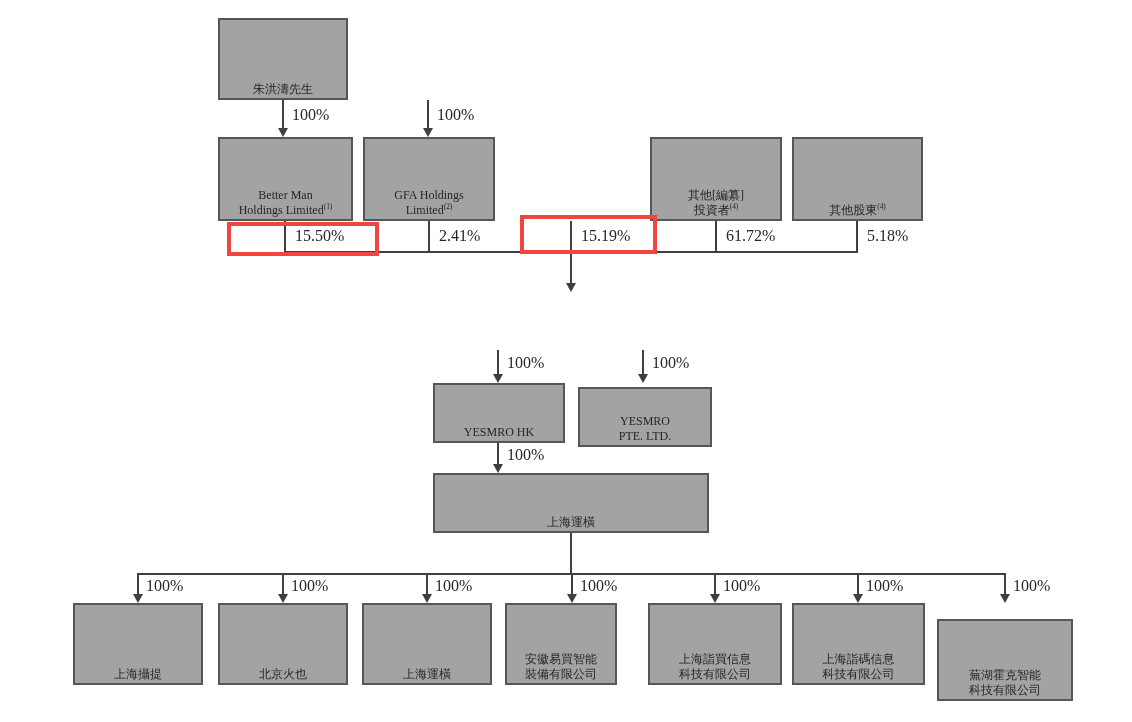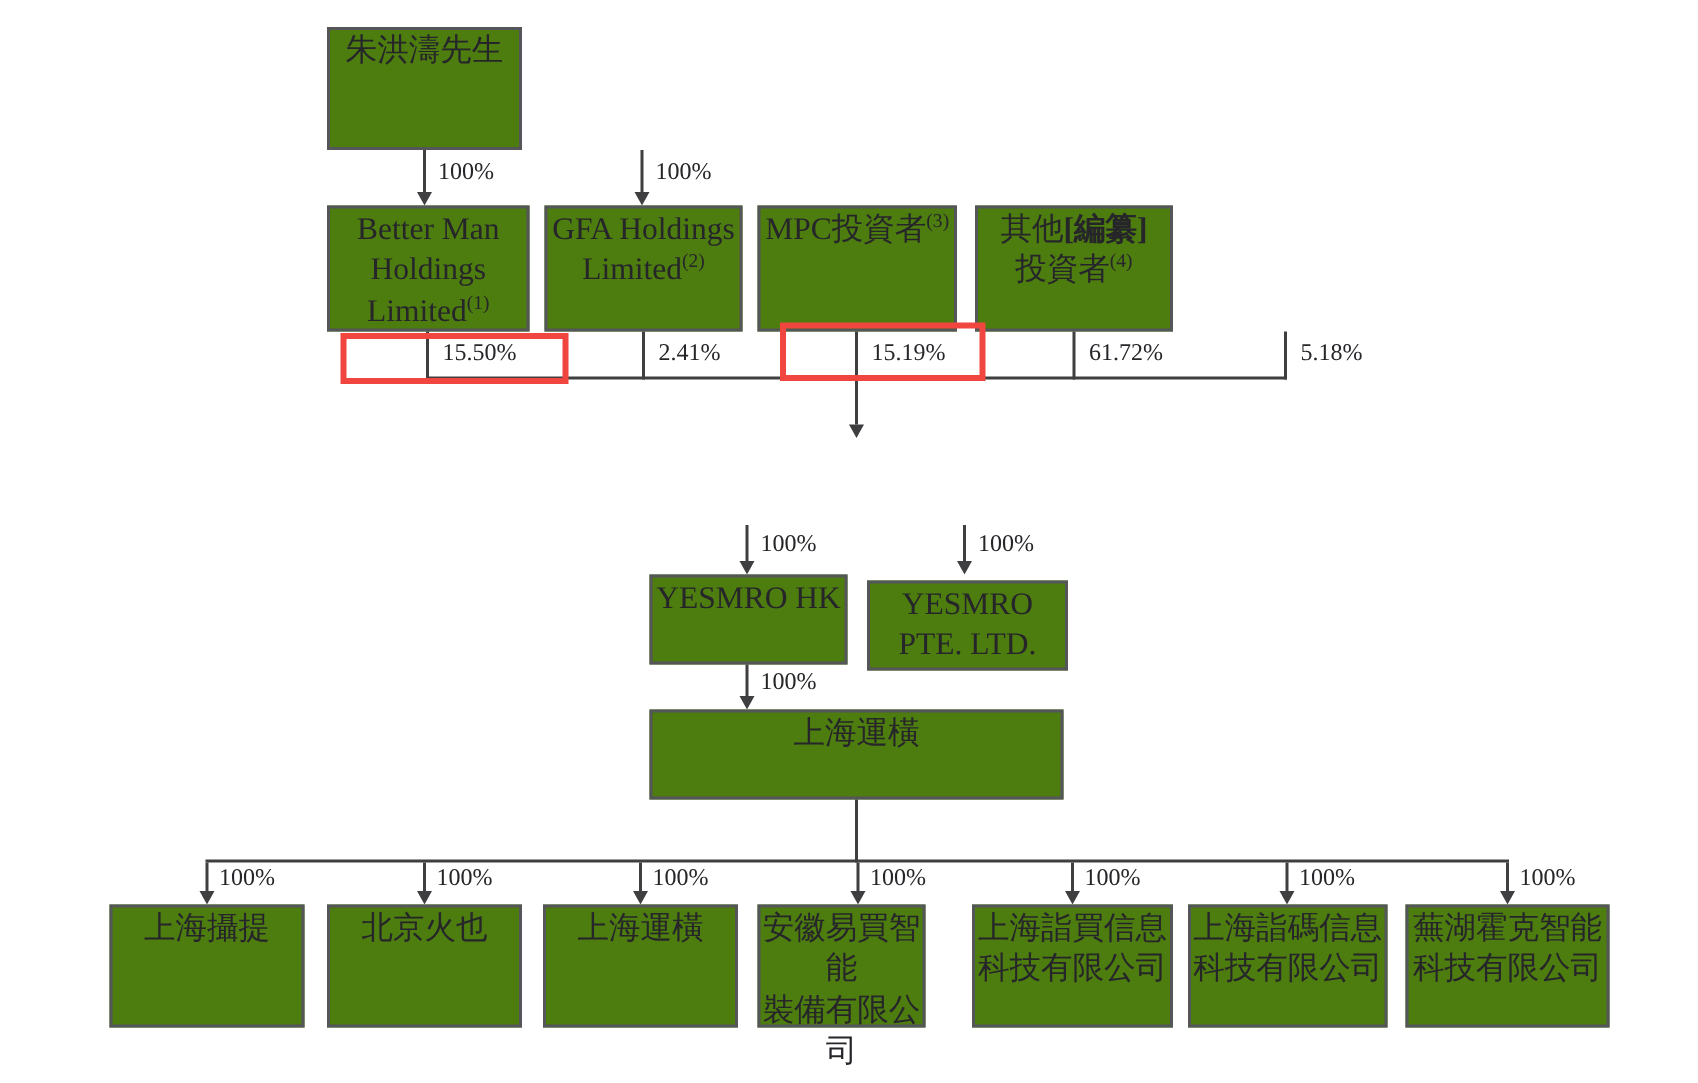--- a/index.html
+++ b/index.html
@@ -1,32 +1,32 @@
 <!DOCTYPE html>
 <html><head>
 <meta charset="utf-8">
 <style>
   html,body{margin:0;padding:0;background:#ffffff;}
   #stage{
     position:relative;width:1132px;height:722px;background:#ffffff;overflow:hidden;
     font-family:"Liberation Serif","DejaVu Serif",serif;color:#26262a;
   }
   .node{
-    position:absolute;box-sizing:border-box;background:#4d7c0f;
+    position:absolute;box-sizing:border-box;background:#a3a3a3;
     border:2px solid #55565a;
-    display:flex;align-items:flex-start;justify-content:center;
-    text-align:center;font-size:21px;line-height:1.3;
+    display:flex;align-items:flex-end;justify-content:center;
+    text-align:center;font-size:12px;line-height:1.3;
   }
   .vline{position:absolute;width:2px;background:#3f3f41;}
   .hline{position:absolute;height:2px;background:#3f3f41;}
   .ah{position:absolute;width:0;height:0;border-left:5px solid transparent;border-right:5px solid transparent;border-top:9px solid #3f3f41;}
   .pct{position:absolute;font-size:16px;white-space:nowrap;color:#26262a;font-family:Liberation Serif, serif;}
   .hl{position:absolute;box-sizing:border-box;border:4px solid #f0463f;z-index:6;background:transparent;}
   sup{font-size:0.62em;vertical-align:super;line-height:0;}
-  b{font-weight:bold;}
+  b{font-weight:normal;}
 </style>
 </head>
 <body>
 
 <div id="stage">
 
   <div class="node" style="left:218px;top:18px;width:130px;height:82px">
     <span>朱洪濤先生</span>
   </div>
 
@@ -43,29 +43,29 @@
       <span>Better Man</span><br>
       <span>Holdings Limited</span><sup>(1)</sup>
     </div>
   </div>
   <div class="node" style="left:363px;top:137px;width:132px;height:84px">
     <div>
       <span>GFA Holdings</span><br>
       <span>Limited</span><sup>(2)</sup>
     </div>
   </div>
-  <div class="node" style="left:505px;top:137px;width:133px;height:84px">
-    <div>
-      <span>MPC投資者</span><sup>(3)</sup>
-    </div>
-  </div>
   <div class="node" style="left:650px;top:137px;width:132px;height:84px">
     <div>
       <span>其他</span><b>[編纂]</b><br>
       <span>投資者</span><sup>(4)</sup>
+    </div>
+  </div>
+  <div class="node" style="left:792px;top:137px;width:131px;height:84px">
+    <div>
+      <span>其他股東</span><sup>(4)</sup>
     </div>
   </div>
 
   <div class="vline" style="left:284px;top:221px;height:32px"></div>
   <div class="vline" style="left:428px;top:221px;height:32px"></div>
   <div class="vline" style="left:570px;top:221px;height:32px"></div>
   <div class="vline" style="left:715px;top:221px;height:32px"></div>
   <div class="vline" style="left:856px;top:221px;height:32px"></div>
 
   <span class="pct" style="left:295px;top:227px">15.50%</span>
@@ -159,20 +159,20 @@
       <span>上海詣買信息</span><br>
       <span>科技有限公司</span>
     </div>
   </div>
   <div class="node" style="left:792px;top:603px;width:133px;height:82px">
     <div>
       <span>上海詣碼信息</span><br>
       <span>科技有限公司</span>
     </div>
   </div>
-  <div class="node" style="left:937px;top:603px;width:136px;height:82px">
+  <div class="node" style="left:937px;top:619px;width:136px;height:82px">
     <div>
       <span>蕪湖霍克智能</span><br>
       <span>科技有限公司</span>
     </div>
   </div>
 
 </div>
 
 </body></html>

